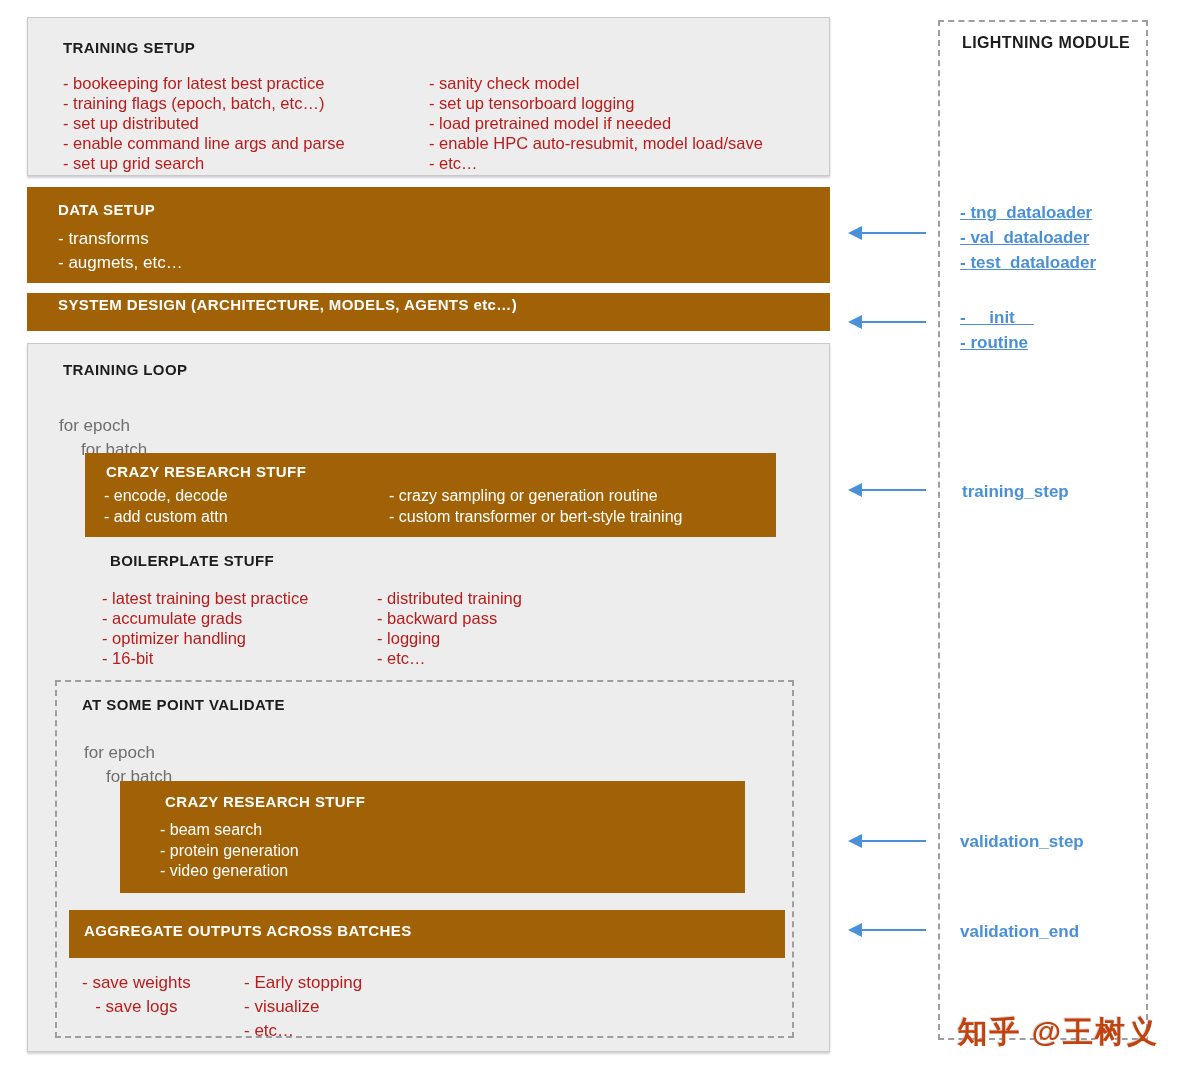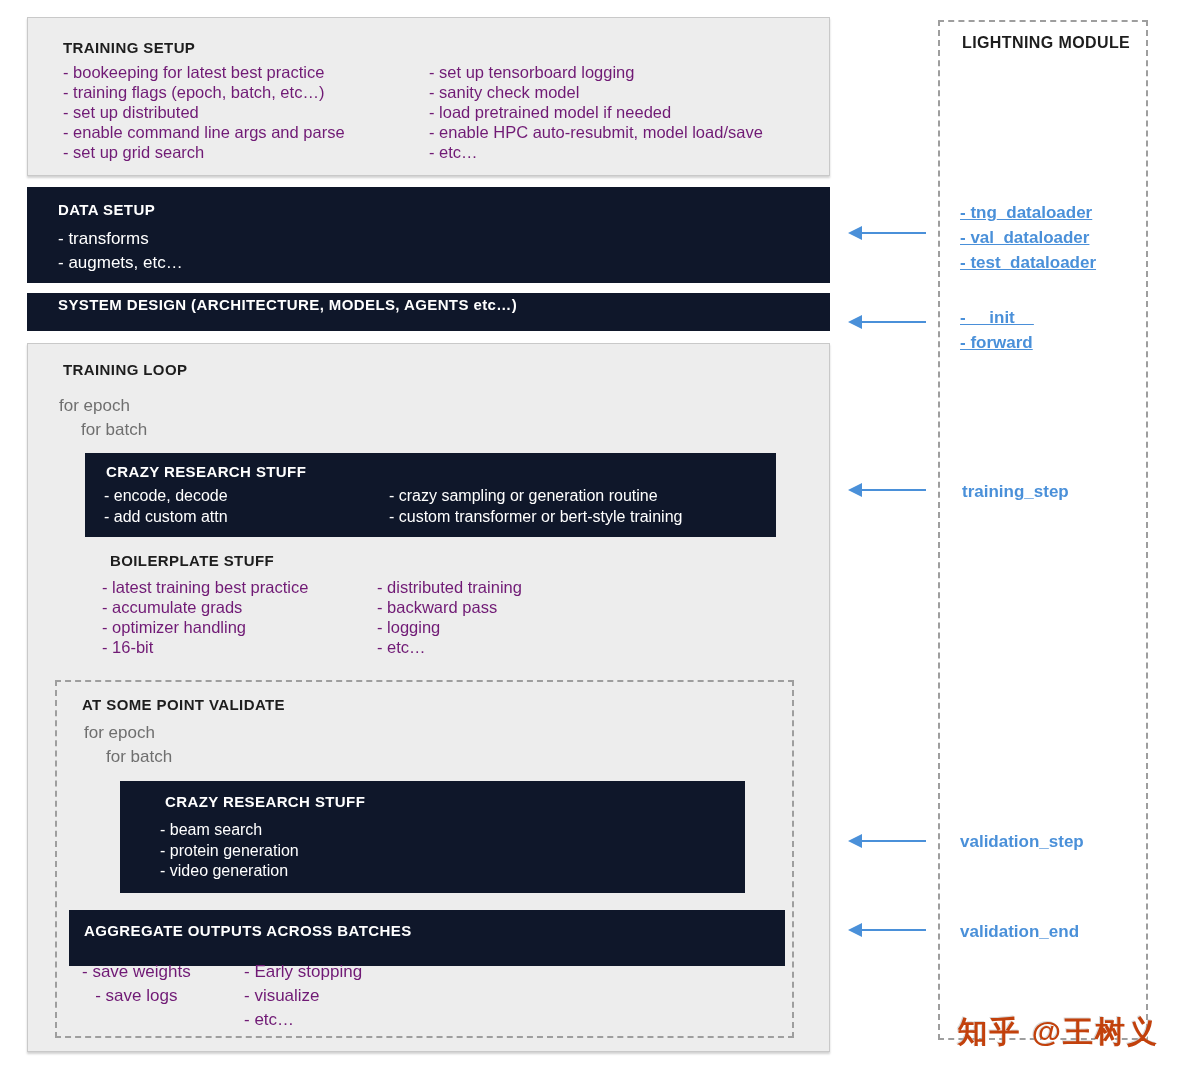--- a/index.html
+++ b/index.html
@@ -8,41 +8,41 @@
     background:#ffffff; overflow:hidden;
     font-family:"Liberation Sans", sans-serif;
   }
   .box-gray {
     position:absolute; background:#ededed;
     border:1px solid #c9c9c9;
     box-shadow:0 2px 2px rgba(0,0,0,0.18);
     box-sizing:border-box;
   }
   .box-blue {
-    position:absolute; background:#0f172a;
+    position:absolute; background:#a16207;
     box-sizing:border-box;
   }
   .box-dashed {
     position:absolute; border:2px dashed #9e9e9e;
     box-sizing:border-box; background:transparent;
   }
   .hdr-dark {
     position:absolute; font-weight:bold; font-size:15px;
     letter-spacing:0.4px; color:#1d1d1d; white-space:nowrap;
   }
   .hdr-white {
     position:absolute; font-weight:bold; font-size:15px;
     letter-spacing:0.4px; color:#ffffff; white-space:nowrap;
   }
   .list { position:absolute; white-space:nowrap; }
-  .list-gray { color:#701a75; font-size:16.5px; }
+  .list-gray { color:#b91c1c; font-size:16.5px;margin-top:11px; }
   .list-gray .line { line-height:20px; }
   .list-white { color:#ffffff; font-size:16px; }
   .list-white .line { line-height:20.5px; }
-  .loop-text { position:absolute; color:#6f6f6f; font-size:17px; white-space:nowrap; }
+  .loop-text { position:absolute; color:#6f6f6f; font-size:17px; white-space:nowrap;margin-top:20px; }
   .lm-item {
     position:absolute; color:#4a90d9; font-weight:bold;
     font-size:17px; white-space:nowrap;
   }
   .lm-list { position:absolute; color:#4a90d9; font-weight:bold; font-size:17px; white-space:nowrap;text-decoration:underline; }
   .lm-list .line { line-height:25px; }
   .arrow { position:absolute; width:78px; height:14px; }
   .arrow .shaft { position:absolute; left:9px; right:0; top:6px; height:2px; background:#4a90d9; }
   .arrow .head {
     position:absolute; left:0; top:0; width:0; height:0;
@@ -63,22 +63,22 @@
   <div class="box-gray" style="left:27px; top:17px; width:803px; height:159px;">
     <div class="hdr-dark" style="left:35px; top:21px;">TRAINING SETUP</div>
     <div class="list list-gray" style="left:35px; top:44px;">
       <div class="line">- bookeeping for latest best practice</div>
       <div class="line">- training flags (epoch, batch, etc…)</div>
       <div class="line">- set up distributed</div>
       <div class="line">- enable command line args and parse</div>
       <div class="line">- set up grid search</div>
     </div>
     <div class="list list-gray" style="left:401px; top:44px;">
+      <div class="line">- sanity check model</div>
       <div class="line">- set up tensorboard logging</div>
-      <div class="line">- sanity check model</div>
       <div class="line">- load pretrained model if needed</div>
       <div class="line">- enable HPC auto-resubmit, model load/save</div>
       <div class="line">- etc…</div>
     </div>
   </div>
 
   <div class="box-blue" style="left:27px; top:187px; width:803px; height:96px;">
     <div class="hdr-white" style="left:31px; top:14px;">DATA SETUP</div>
     <div class="list list-white" style="left:31px; top:40px; font-size:17px;">
       <div class="line" style="line-height:24px;">- transforms</div>
@@ -128,21 +128,21 @@
 
       <div class="box-blue" style="left:63px; top:99px; width:625px; height:112px;">
         <div class="hdr-white" style="left:45px; top:12px;">CRAZY RESEARCH STUFF</div>
         <div class="list list-white" style="left:40px; top:39px;">
           <div class="line">- beam search</div>
           <div class="line">- protein generation</div>
           <div class="line">- video generation</div>
         </div>
       </div>
 
-      <div class="box-blue" style="left:12px; top:228px; width:716px; height:56px;">
+      <div class="box-blue" style="left:12px; top:228px; width:716px; height:48px;">
         <div class="hdr-white" style="left:15px; top:12px;">AGGREGATE OUTPUTS ACROSS BATCHES</div>
       </div>
 
       <div class="list list-gray" style="left:25px; top:278px; font-size:17px;text-align:center;">
         <div class="line" style="line-height:24px;">- save weights</div>
         <div class="line" style="line-height:24px;">- save logs</div>
       </div>
       <div class="list list-gray" style="left:187px; top:278px; font-size:17px;">
         <div class="line" style="line-height:24px;">- Early stopping</div>
         <div class="line" style="line-height:24px;">- visualize</div>
@@ -153,21 +153,21 @@
 
   <div class="box-dashed" style="left:938px; top:20px; width:210px; height:1020px;">
     <div class="hdr-dark" style="left:22px; top:12px; font-size:16px;">LIGHTNING MODULE</div>
     <div class="lm-list" style="left:20px; top:178px;">
       <div class="line">- tng_dataloader</div>
       <div class="line">- val_dataloader</div>
       <div class="line">- test_dataloader</div>
     </div>
     <div class="lm-list" style="left:20px; top:283px;">
       <div class="line">- __init__</div>
-      <div class="line">- forward</div>
+      <div class="line">- routine</div>
     </div>
     <div class="lm-item" style="left:22px; top:460px;">training_step</div>
     <div class="lm-item" style="left:20px; top:810px;text-align:right;">validation_step</div>
     <div class="lm-item" style="left:20px; top:900px;">validation_end</div>
   </div>
 
   <div class="arrow" style="left:848px; top:226px;">
     <span class="shaft"></span>
     <span class="head"></span>
   </div>

